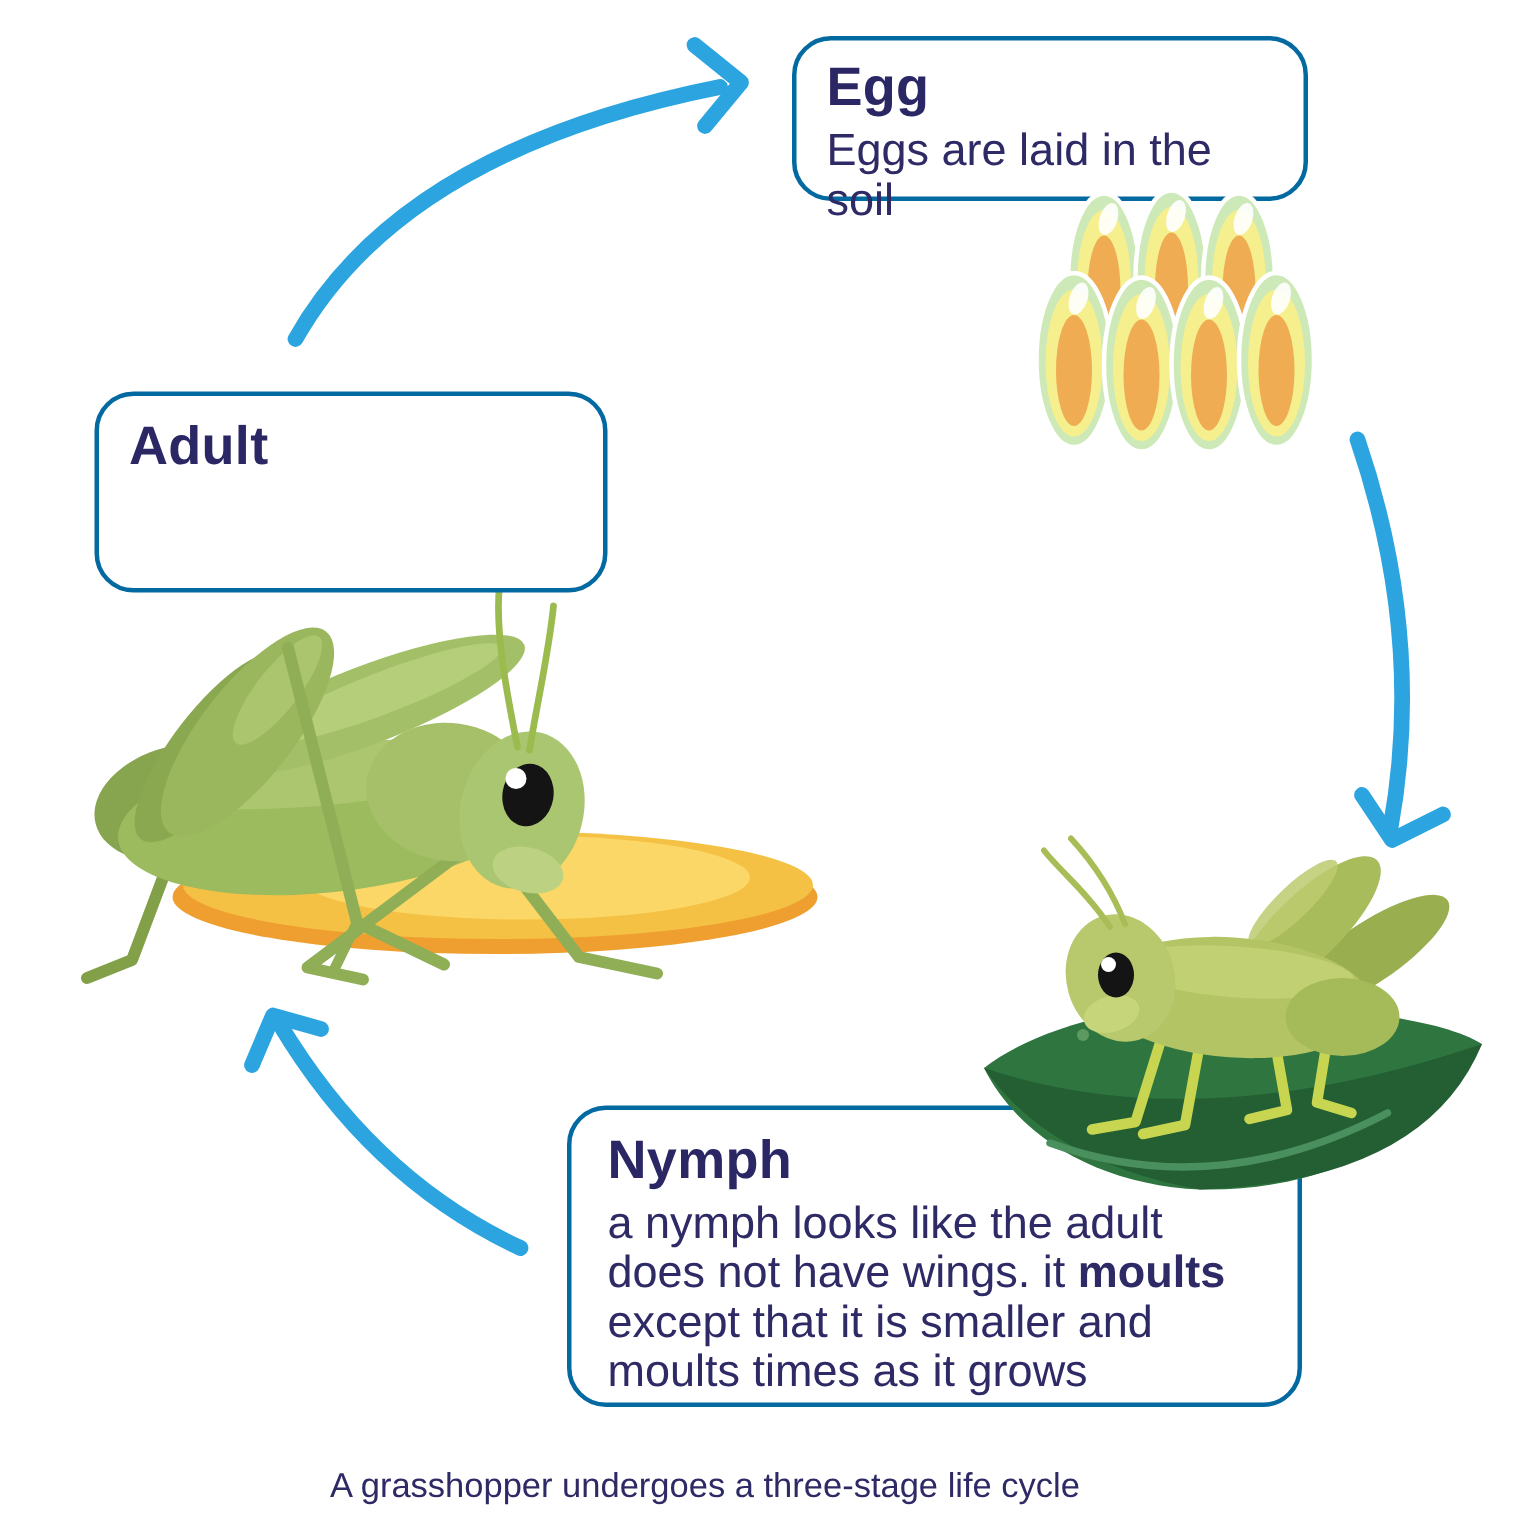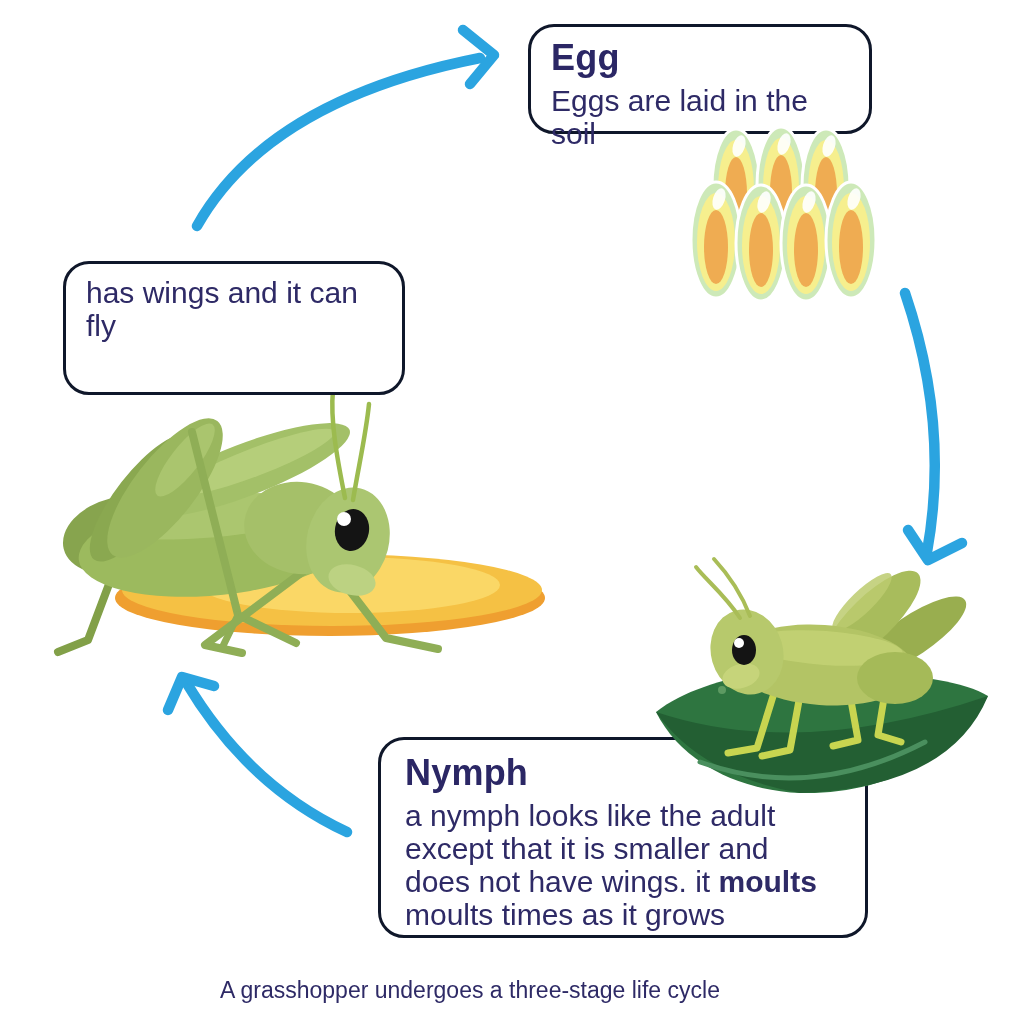--- a/index.html
+++ b/index.html
@@ -4,21 +4,21 @@
 <style>
   html,body{margin:0;padding:0;background:#ffffff;}
   .canvas{
     position:relative;width:1025px;height:1025px;background:#ffffff;overflow:hidden;
     font-family:"Liberation Sans", sans-serif;
   }
   .layer{position:absolute;left:0;top:0;width:1025px;height:1025px;pointer-events:none;}
   .z1{z-index:1}.z3{z-index:3}
 
   .card{
-    position:absolute;background:#ffffff;border:3px solid #0f172a;border-radius:26px;
+    position:absolute;background:#ffffff;border:3px solid #0369a1;border-radius:26px;
     box-sizing:border-box;color:#2e2a66;z-index:2;
   }
   .card-title{
     font-size:36px;font-weight:bold;color:#2b2765;line-height:1.15;letter-spacing:.2px;
   }
   .card-text{font-size:30px;line-height:33px;color:#2e2a66;}
   .card-text b{font-weight:bold;}
 
   .card-egg{left:528px;top:24px;width:344px;height:110px;padding:10px 20px;}
   .card-adult{left:63px;top:261px;width:342px;height:134px;padding:12px 20px;}
@@ -86,22 +86,22 @@
         <ellipse cx="352" cy="530" rx="17" ry="21" transform="rotate(10 352 530)" fill="#141414"></ellipse>
         <circle cx="344" cy="519" r="7" fill="#ffffff"></circle>
       </g>
     </g>
   </svg>
 
   <div class="card card-nymph">
     <div class="card-title">Nymph</div>
     <div class="card-text">
       <div>a nymph looks like the adult</div>
+      <div><span>does not have wings. it </span><b>moults</b></div>
       <div>except that it is smaller and</div>
-      <div><span>does not have wings. it </span><b>moults</b></div>
       <div>moults times as it grows</div>
     </div>
   </div>
 
   <svg class="layer z3" viewBox="0 0 1025 1025">
     <g>
       <path d="M 656,712 C 700,678 780,665 850,670 C 920,675 965,682 988,696 C 955,760 880,795 800,793 C 735,790 680,760 656,712 Z" fill="#2e7540"></path>
       <path d="M 656,712 Q 800,760 988,696 Q 950,788 800,793 Q 700,775 656,712 Z" fill="#235f33"></path>
       <path d="M 700,762 Q 810,802 925,742" fill="none" stroke="#4a8f5e" stroke-width="5" stroke-linecap="round"></path>
       <circle cx="722" cy="690" r="4" fill="#5d9a62"></circle>
@@ -185,20 +185,20 @@
       <g>
         <ellipse cx="851" cy="240" rx="25" ry="58" fill="#cde9b8" stroke="#ffffff" stroke-width="3"></ellipse>
         <ellipse cx="851" cy="242" rx="19" ry="49" fill="#f6ef8e"></ellipse>
         <ellipse cx="851" cy="247" rx="12" ry="37" fill="#efac52"></ellipse>
         <ellipse cx="854" cy="199" rx="6" ry="11" transform="rotate(18 854 199)" fill="#ffffff" opacity="0.9"></ellipse>
       </g>
     </g>
   </svg>
 
   <div class="card card-adult">
+    <div class="card-title">Adult</div>
     <div class="card-text">
-      <div>has wings and it can fly</div>
     </div>
   </div>
 
   <div class="caption">A grasshopper undergoes a three-stage life cycle</div>
 
 </div>
 
 </body></html>

